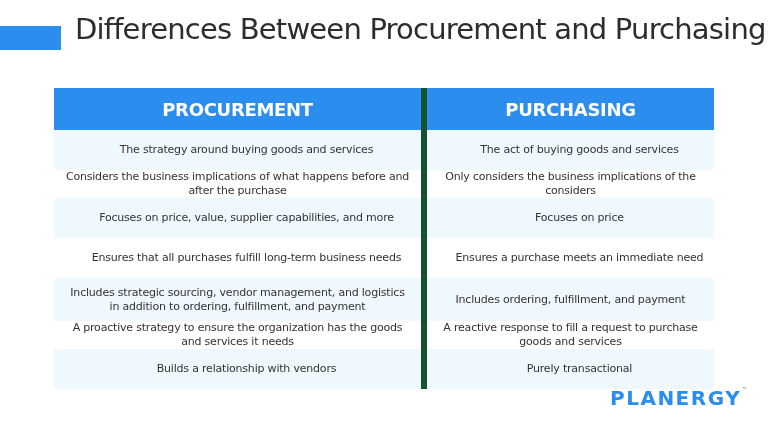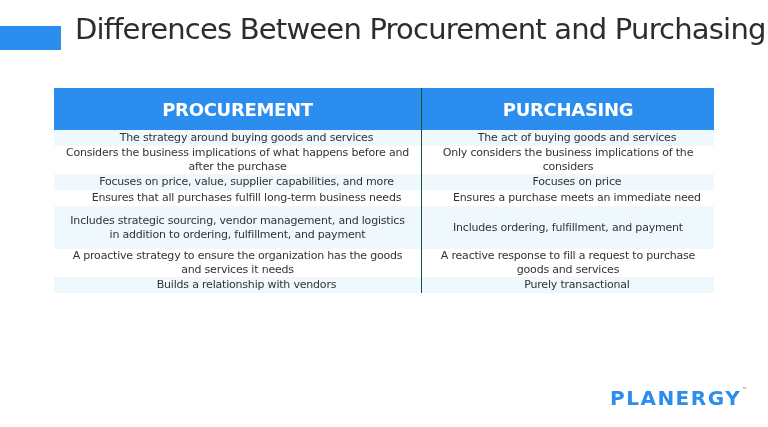--- a/index.html
+++ b/index.html
@@ -1,24 +1,24 @@
 <!DOCTYPE html>
 <html><head>
   <meta charset="utf-8">
   <style>
     html, body { margin:0; padding:0; }
     body { width:768px; height:427px; background:#ffffff; position:relative; overflow:hidden; font-family:"Liberation Sans", sans-serif; color:#333; }
     .accent-bar { position:absolute; left:0; top:26px; width:61px; height:24px; background:#2b8ded; }
     .title { position:absolute; left:75px; top:12px; font-size:29px; color:#2d2d2d; font-family:"DejaVu Sans", sans-serif; letter-spacing:-0.8px; white-space:nowrap; }
     .table { position:absolute; left:54px; top:88px; width:660px; border-collapse:separate; border-spacing:0; }
     .table th { background:#2b8ded; color:#fff; font-weight:bold; font-size:18px; height:40px; text-align:center; font-family:"DejaVu Sans", sans-serif; letter-spacing:-0.3px; }
-    .table th:first-child, .table td:first-child { border-right:1px solid #14532d; width:329px; }
+    .table th:first-child, .table td:first-child { border-right:6px solid #14532d; width:329px; }
     .table td { font-size:11px; text-align:center; color:#333; line-height:14px; padding:0 10px; font-family:"DejaVu Sans", sans-serif; letter-spacing:-0.2px; }
     .table tr.shaded td { background:#eef8fd; }
-    .table tr.single td { height:16px;padding-left:28px; }
+    .table tr.single td { height:40px;padding-left:28px; }
     .table tr.double td { height:28px; }
     .table tr.triple td { height:43px; }
     .logo { position:absolute; left:610px; top:386px; font-size:20px; font-weight:bold; color:#2b8ded; letter-spacing:1.5px; font-family:"DejaVu Sans", sans-serif; }
     .logo .tm { font-size:5px; vertical-align:top; color:#888; letter-spacing:0; margin-left:1px; }
   </style>
 </head>
 <body>
 
 <div class="accent-bar"></div>
 <div class="title">Differences Between Procurement and Purchasing</div>

